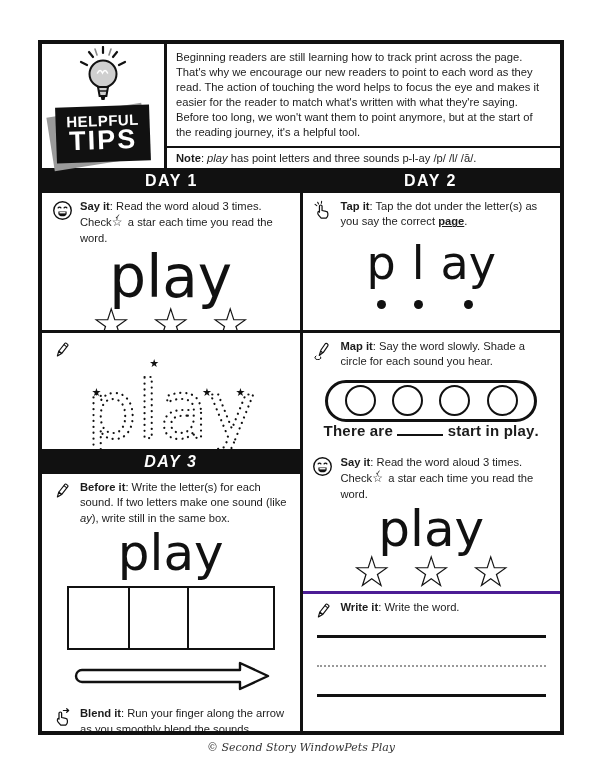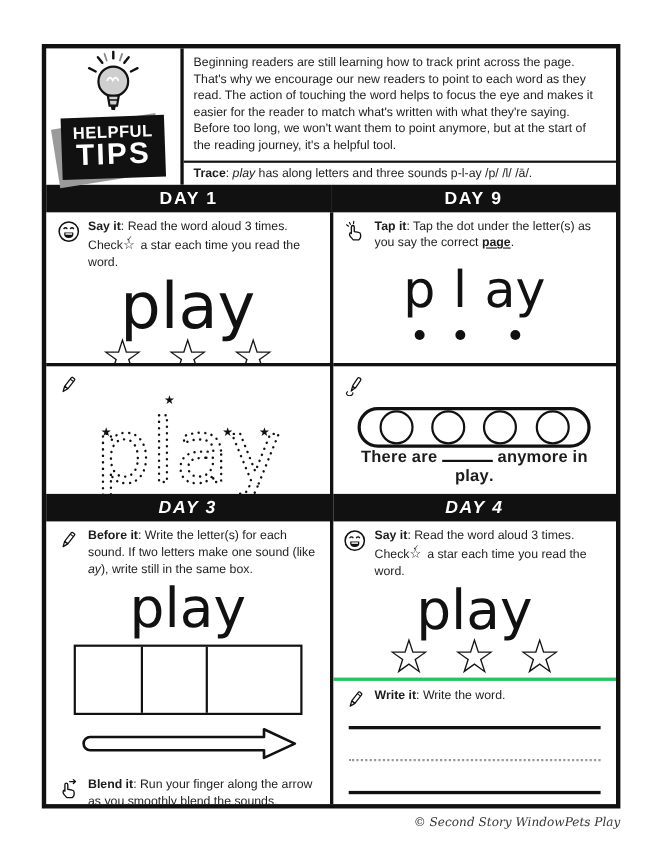--- a/index.html
+++ b/index.html
@@ -15,34 +15,34 @@
   .tips-line1 { font-size:15px; font-weight:bold; letter-spacing:.5px; }
   .tips-line2 { font-size:27px; font-weight:bold; letter-spacing:2px; margin-top:-4px; }
   .bulb-svg { position:absolute; top:2px; left:30px; }
 
   .intro-cell { flex:1; border-left:3px solid #111; display:flex; flex-direction:column; }
   .paragraph { flex:1; padding:6px 9px 2px 9px; font-size:11.2px; line-height:1.34; }
   .note { border-top:2.5px solid #111; padding:4px 9px; font-size:11.2px; }
   .b { font-weight:bold; } .i { font-style:italic; } .bu { font-weight:bold; text-decoration:underline; }
 
   
-  .daybar { display:flex; height:25px; flex-shrink:0; background:#e5e5e5; }
+  .daybar { display:flex; height:25px; flex-shrink:0; background:#fde047; }
   .daybar-half, .innerbar { flex:1; background:#111; color:#fff; font-weight:bold; font-size:16px; letter-spacing:1.5px; display:flex; align-items:center; justify-content:center; }
   .innerbar { height:25px; flex:none; flex-shrink:0;font-style:italic; }
 
   
   .main { flex:1; display:flex; min-height:0; }
   .col { flex:1; display:flex; flex-direction:column; min-width:0; }
   .col.left { border-right:3px solid #111; }
   .cell { padding:6px 8px; overflow:hidden; }
   .h137 { height:137px; flex-shrink:0; }
   .h119 { height:119px; flex-shrink:0; border-top:3px solid #111; }
   .h142 { height:142px; flex-shrink:0; }
   .grow { flex:1; min-height:0; }
-  .bt { border-top:3px solid #22c55e; }
+  .bt { border-top:3px solid #4c1d95; }
 
   .instr { display:flex; gap:6px; font-size:11.2px; line-height:1.38; align-items:flex-start; }
   .instr .txt { flex:1; }
   .icon22 { width:24px; flex-shrink:0; display:flex; justify-content:center; padding-top:1px; }
 
   .bigword { font-family:"DejaVu Sans",sans-serif; text-align:center; line-height:1; color:#111; }
   .w62 { font-size:58px; margin-top:2px; }
   .w54 { font-size:50px; margin-top:2px; }
   .stars { display:flex; justify-content:center; gap:20px; font-family:"DejaVu Sans",sans-serif; font-size:44px; line-height:.9; color:#111; margin-top:-2px; }
 
@@ -73,21 +73,21 @@
   .arrowwrap { display:flex; justify-content:center; margin-top:10px; }
   .blendrow { margin-top:14px; }
 
   
   .writelines { padding:0 6px; }
   .wl1 { margin-top:14px; border-top:3px solid #111; }
   .wl2 { margin-top:27px; border-top:2px dotted #999; }
   .wl3 { margin-top:27px; border-top:3px solid #111; }
 
   
-  .footer { position:absolute; left:38px; top:741px; width:526px; display:flex; justify-content:flex-end; font-family:"DejaVu Serif",serif; font-style:italic; font-size:11px; color:#333; }
+  .footer { position:absolute; left:38px; top:741px; width:526px; display:flex; justify-content:center; font-family:"DejaVu Serif",serif; font-style:italic; font-size:11px; color:#333; }
 
   svg { display:block; }
 </style>
 </head>
 <body>
 
 <div class="sheet">
 
   <div class="top">
     <div class="logo-cell">
@@ -111,28 +111,28 @@
       </svg>
       <div class="tips-shadow"></div>
       <div class="tips-box">
         <div class="tips-line1">HELPFUL</div>
         <div class="tips-line2">TIPS</div>
       </div>
     </div>
     <div class="intro-cell">
       <div class="paragraph">Beginning readers are still learning how to track print across the page. That's why we encourage our new readers to point to each word as they read. The action of touching the word helps to focus the eye and makes it easier for the reader to match what's written with what they're saying. Before too long, we won't want them to point anymore, but at the start of the reading journey, it's a helpful tool.</div>
       <div class="note">
-        <span class="b">Trace</span><span>: </span><span class="i">play</span><span> has along letters and three sounds p-l-ay /p/ /l/ /ā/.</span>
+        <span class="b">Note</span><span>: </span><span class="i">play</span><span> has point letters and three sounds p-l-ay /p/ /l/ /ā/.</span>
       </div>
     </div>
   </div>
 
   <div class="daybar">
     <div class="daybar-half">DAY 1</div>
-    <div class="daybar-half">DAY 9</div>
+    <div class="daybar-half">DAY 2</div>
   </div>
 
   <div class="main">
 
     <div class="col left">
 
       <div class="cell h137">
         <div class="instr">
           <span class="icon22">
             <svg width="21" height="21" viewBox="0 0 24 24">
@@ -258,33 +258,35 @@
         <div class="instr">
           <span class="icon22">
             <svg width="20" height="20" viewBox="0 0 24 24">
               <g transform="rotate(34 12 12)">
                 <rect x="10" y="3" width="4" height="12" rx="1.6" fill="#fff" stroke="#111" stroke-width="1.4"></rect>
                 <path d="M10.4 15 L12 20 L13.6 15 Z" fill="#fff" stroke="#111" stroke-width="1.4" stroke-linejoin="round"></path>
               </g>
               <path d="M4 19 a3.5 2.5 0 1 0 5 1" fill="none" stroke="#111" stroke-width="1.2"></path>
             </svg>
           </span>
+          <span class="txt">
+            <span class="b">Map it</span><span>: </span><span>Say the word slowly. Shade a circle for each sound you hear.</span>
+          </span>
         </div>
         <div class="pill">
           <div class="scircle"></div>
           <div class="scircle"></div>
           <div class="scircle"></div>
           <div class="scircle"></div>
         </div>
         <div class="sounds-sentence">
-          <span>There are </span><span class="blank"></span><span> anymore in </span><span class="b">play</span><span>.</span>
-        </div>
-      </div>
-
-      <div class="innerbar">DAY 4</div>
+          <span>There are </span><span class="blank"></span><span> start in </span><span class="b">play</span><span>.</span>
+        </div>
+      </div>
+
 
       <div class="cell h142">
         <div class="instr">
           <span class="icon22">
             <svg width="21" height="21" viewBox="0 0 24 24">
               <circle cx="12" cy="12" r="10" fill="#fff" stroke="#111" stroke-width="1.6"></circle>
               <path d="M7 9 a1.8 1.8 0 0 1 3.2 0 M13.8 9 a1.8 1.8 0 0 1 3.2 0" fill="none" stroke="#111" stroke-width="1.4" stroke-linecap="round"></path>
               <path d="M7.3 13 h9.4 v2 a4.7 3.6 0 0 1 -9.4 0 z" fill="#111"></path>
               <rect x="8.6" y="13.8" width="6.8" height="1.5" fill="#fff"></rect>
             </svg>

